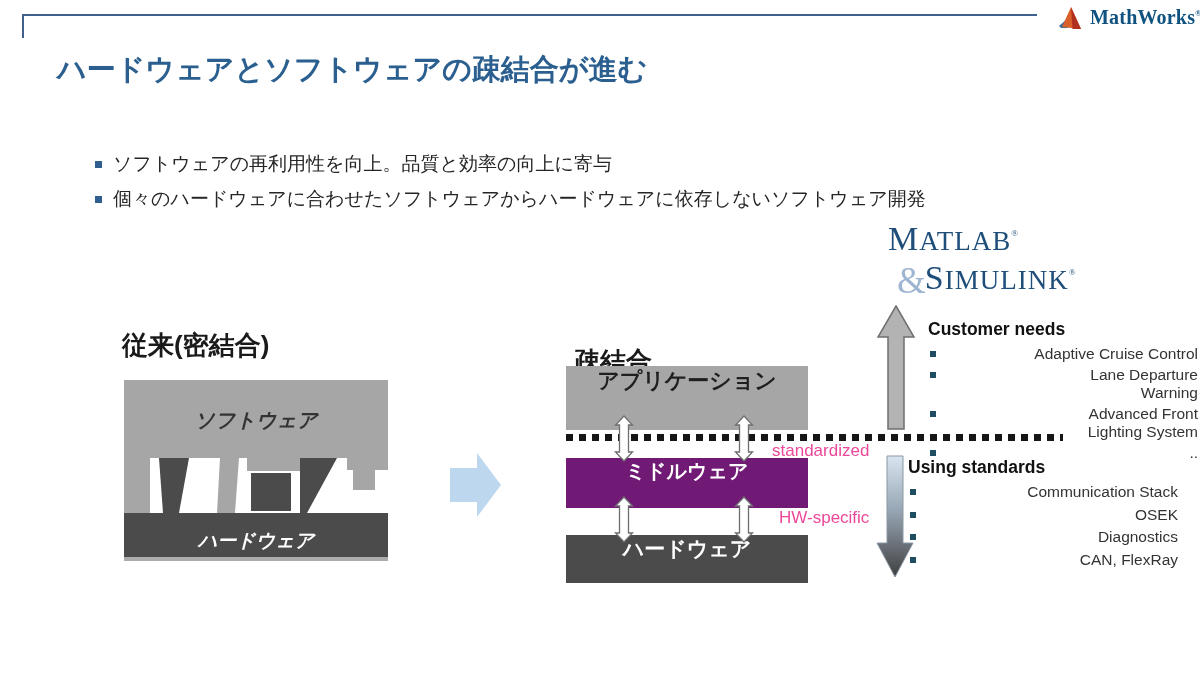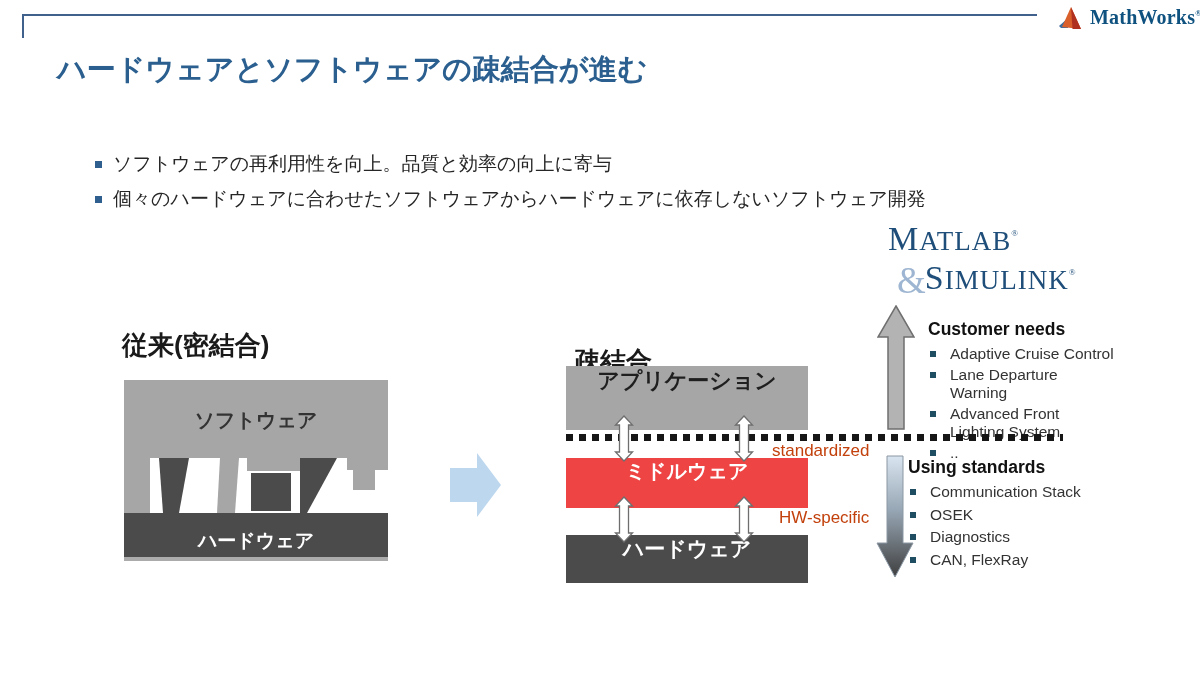--- a/index.html
+++ b/index.html
@@ -33,45 +33,45 @@
   .caps-word { display:inline-block; }
   .caps-word::first-letter { font-size:34px; }
   .amp { font-size:37px; color:#9FB6D2; vertical-align:-4px; margin-right:-2px; }
   .ml-logo sup { font-size:9px; vertical-align:14px; }
 
   
   .en-block { position:absolute; width:270px; }
   .en-heading { font-size:17.5px; font-weight:bold; color:#111111; margin-bottom:5px; }
   .en-list { list-style:none; }
   .en-list li { position:relative; padding-left:22px; margin-bottom:2px;
-                font-size:15.5px; line-height:18.5px; color:#333333; }
+                font-size:15.5px; line-height:18.5px; color:#333333;text-align:right; }
   .en-list .sq { position:absolute; left:2px; top:6px; width:6px; height:6px; background:#1F4E63; }
   #cn-list li:nth-child(2) span.txt { display:inline-block; max-width:120px; }
   #cn-list li:nth-child(3) span.txt { display:inline-block; max-width:128px; }
   #us-list li { margin-bottom:4px; }
 
   .arrow-abs { position:absolute; }
 
   
   .diag-heading { position:absolute; font-size:26px; font-weight:bold; color:#1a1a1a; }
 
   
   .blk { position:absolute; left:566px; width:242px; display:flex; align-items:flex-start; justify-content:center; }
   .blk-app  { top:366px; height:64px; background:#A6A6A6; color:#1f1f1f; font-size:22px; font-weight:bold; }
-  .blk-mid  { top:458px; height:50px; background:#ef4444; color:#ffffff; font-size:20px; font-weight:bold; }
+  .blk-mid  { top:458px; height:50px; background:#701a75; color:#ffffff; font-size:20px; font-weight:bold; }
   .blk-hw   { top:535px; height:48px; background:#4B4B4B; color:#ffffff; font-size:21px; font-weight:bold; }
 
   .dotted-line { position:absolute; left:566px; top:434px; width:497px; height:7px; z-index:1;
                  background:repeating-linear-gradient(90deg,#161616 0 7px,transparent 7px 13px); }
   .dbl-arrow { position:absolute; z-index:2; }
 
-  .anno { position:absolute; font-size:17px; color:#c2410c; z-index:2; }
+  .anno { position:absolute; font-size:17px; color:#ec4899; z-index:2; }
 
   
-  .ld-label { position:absolute; width:264px; left:124px; text-align:center; font-weight:bold; }
+  .ld-label { position:absolute; width:264px; left:124px; text-align:center; font-weight:bold;font-style:italic; }
   .ld-sw { top:407px; color:#333333; font-size:20px; }
   .ld-hw { top:528px; color:#ffffff; font-size:19px; }
 </style>
 </head>
 <body>
 
 <div id="canvas">
 
   <div class="rule-h"></div>
   <div class="rule-v"></div>

